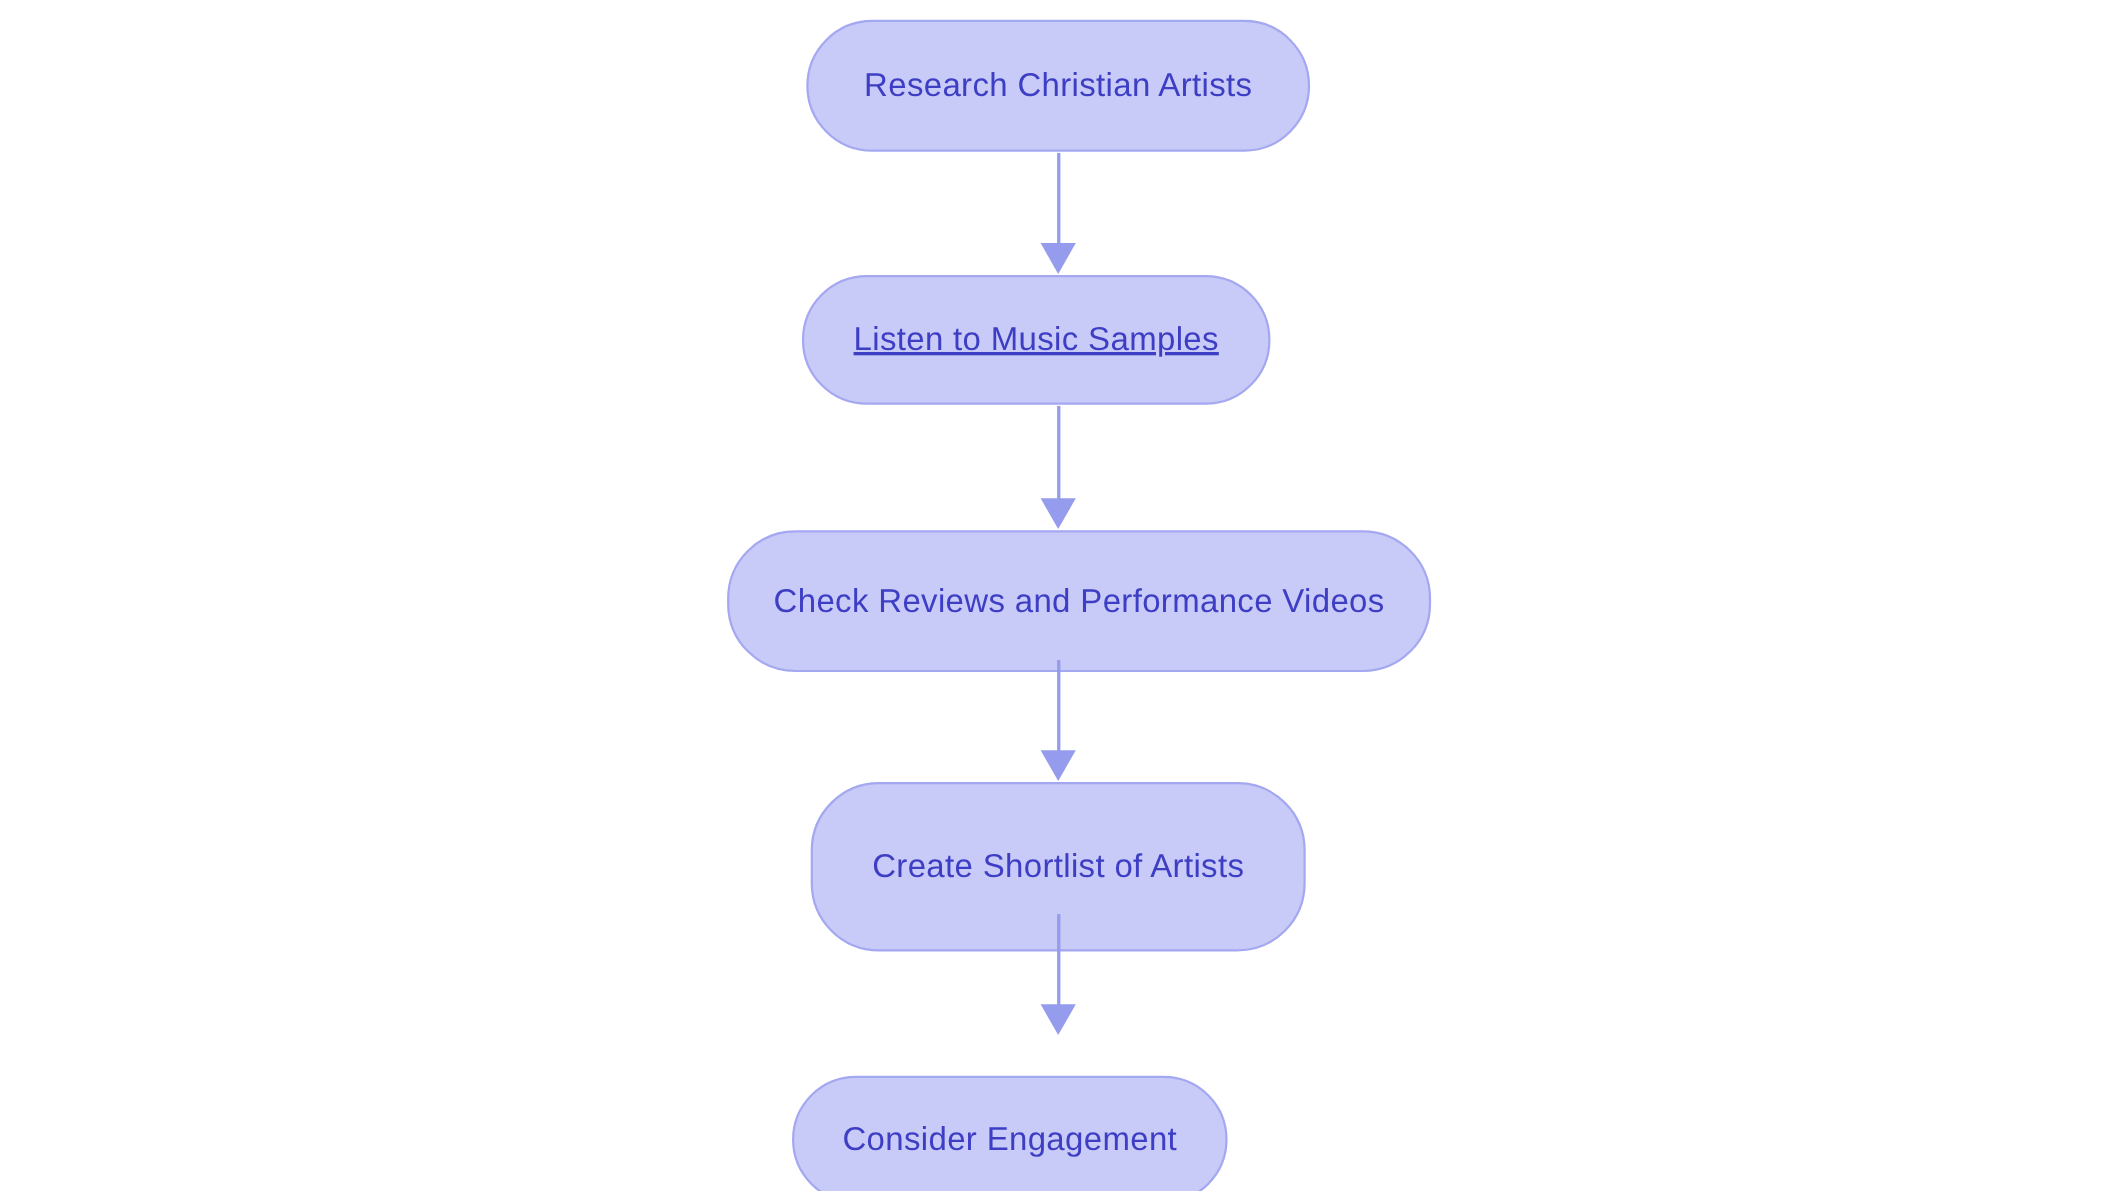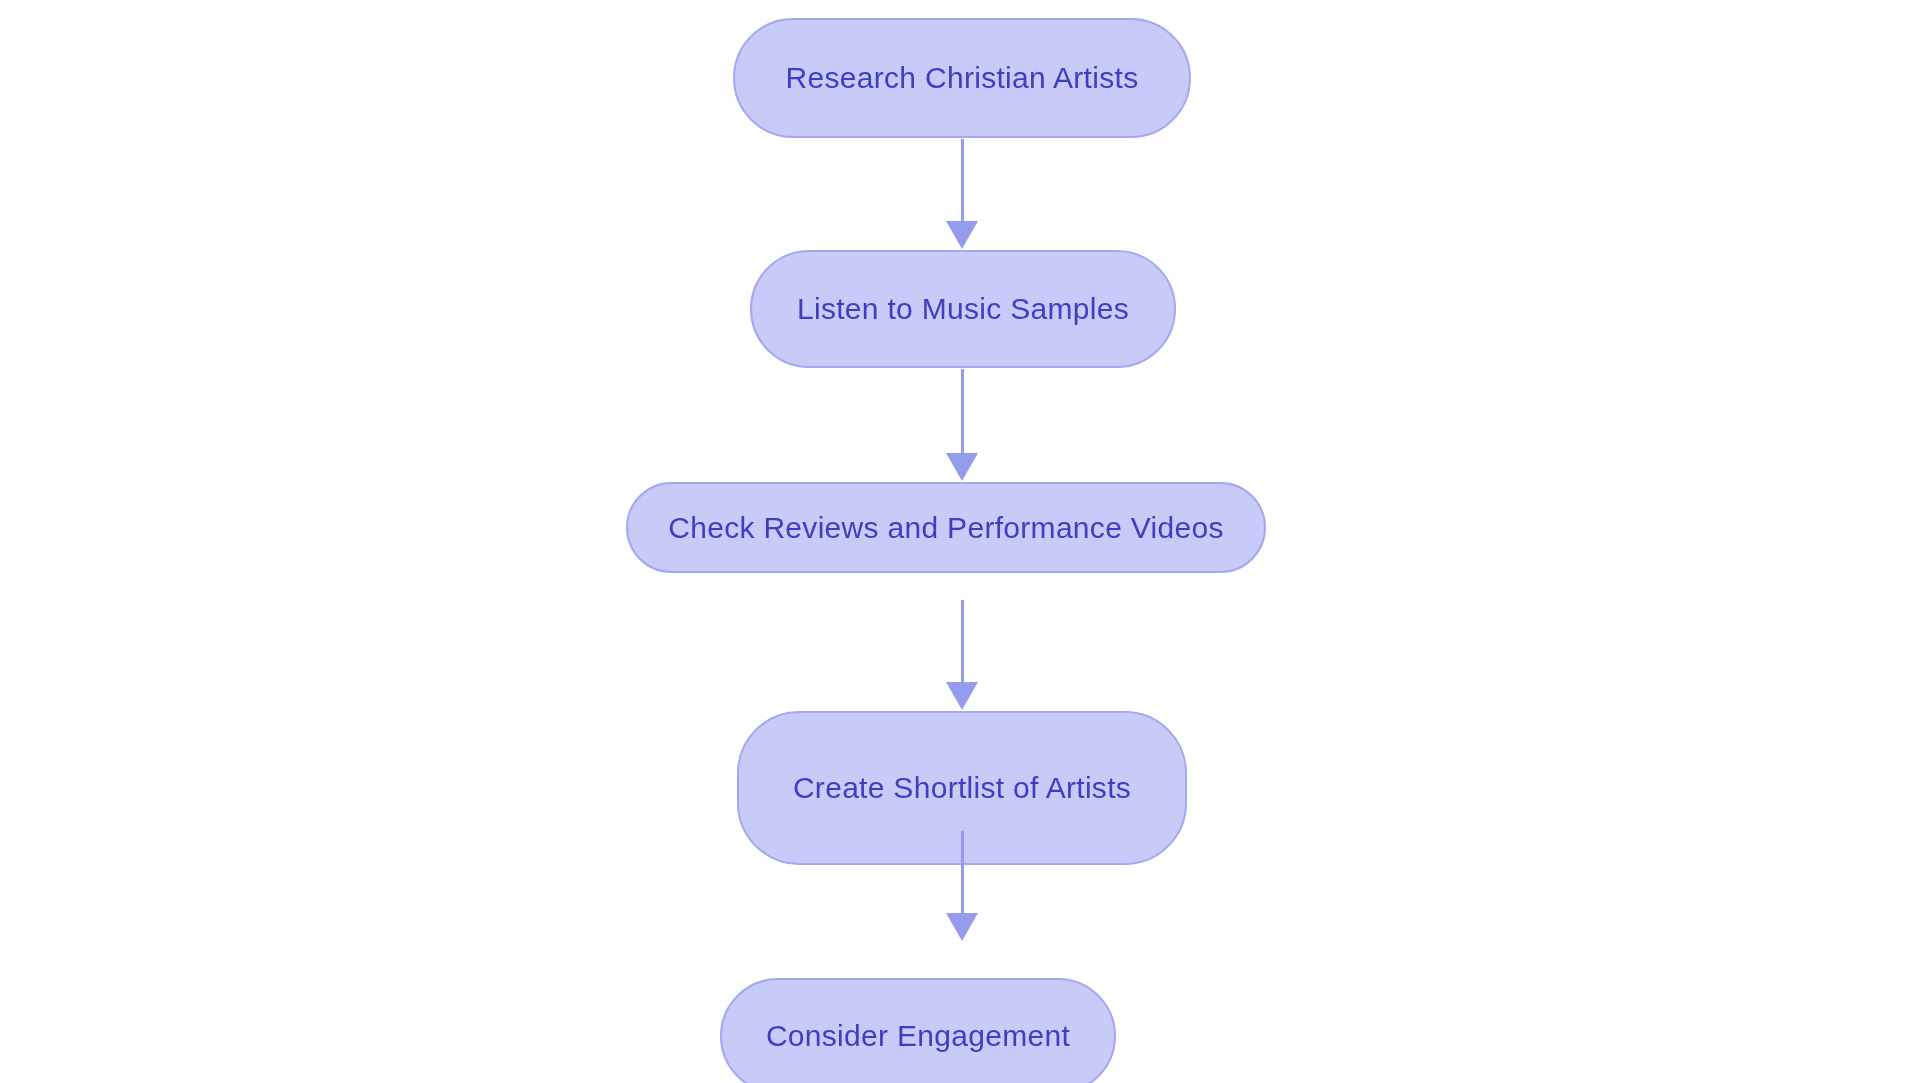--- a/index.html
+++ b/index.html
@@ -21,22 +21,22 @@
     background:var(--node-fill);
     border:2px solid var(--node-border);
     border-radius:62px;
     color:var(--node-text);
     font-size:30px;
     text-align:center;
     line-height:1.2;
     letter-spacing:0.3px;
   }
   .n1{left:733px;top:18px;width:458px;height:120px;}
-  .n2{left:750px;top:250px;width:426px;height:118px;}
-  .n3{left:626px;top:482px;width:640px;height:91px;}
+  .n2{left:729px;top:250px;width:426px;height:118px;text-decoration:underline;}
+  .n3{left:661px;top:482px;width:640px;height:129px;}
   .n4{left:737px;top:711px;width:450px;height:154px;}
   .n5{left:720px;top:942px;width:396px;height:116px;margin-top:36px;}
 
   .arrow{position:absolute;left:946px;width:32px;}
   .a1{top:139px;height:110px;}
   .a2{top:369px;height:112px;}
   .a3{top:600px;height:110px;}
   .a4{top:831px;height:110px;}
   .arrow-line{
     position:absolute;left:14.5px;top:0;bottom:26px;width:3px;

